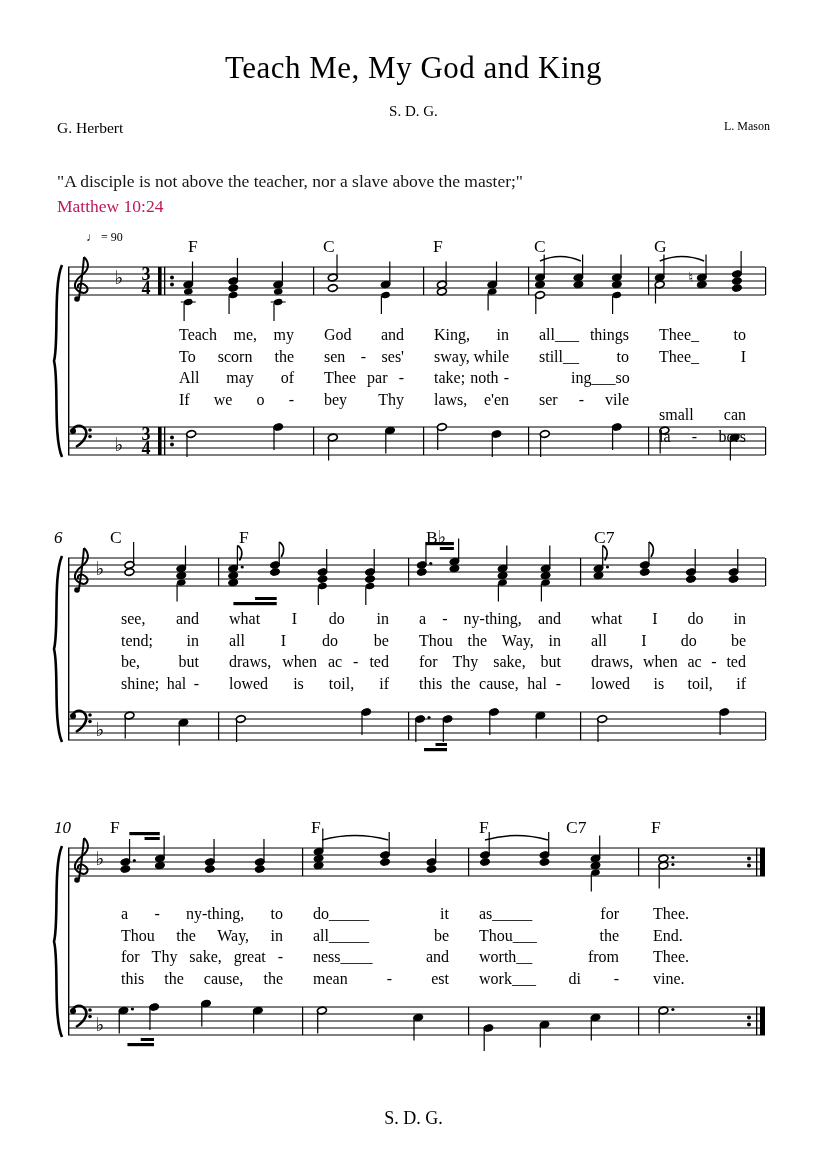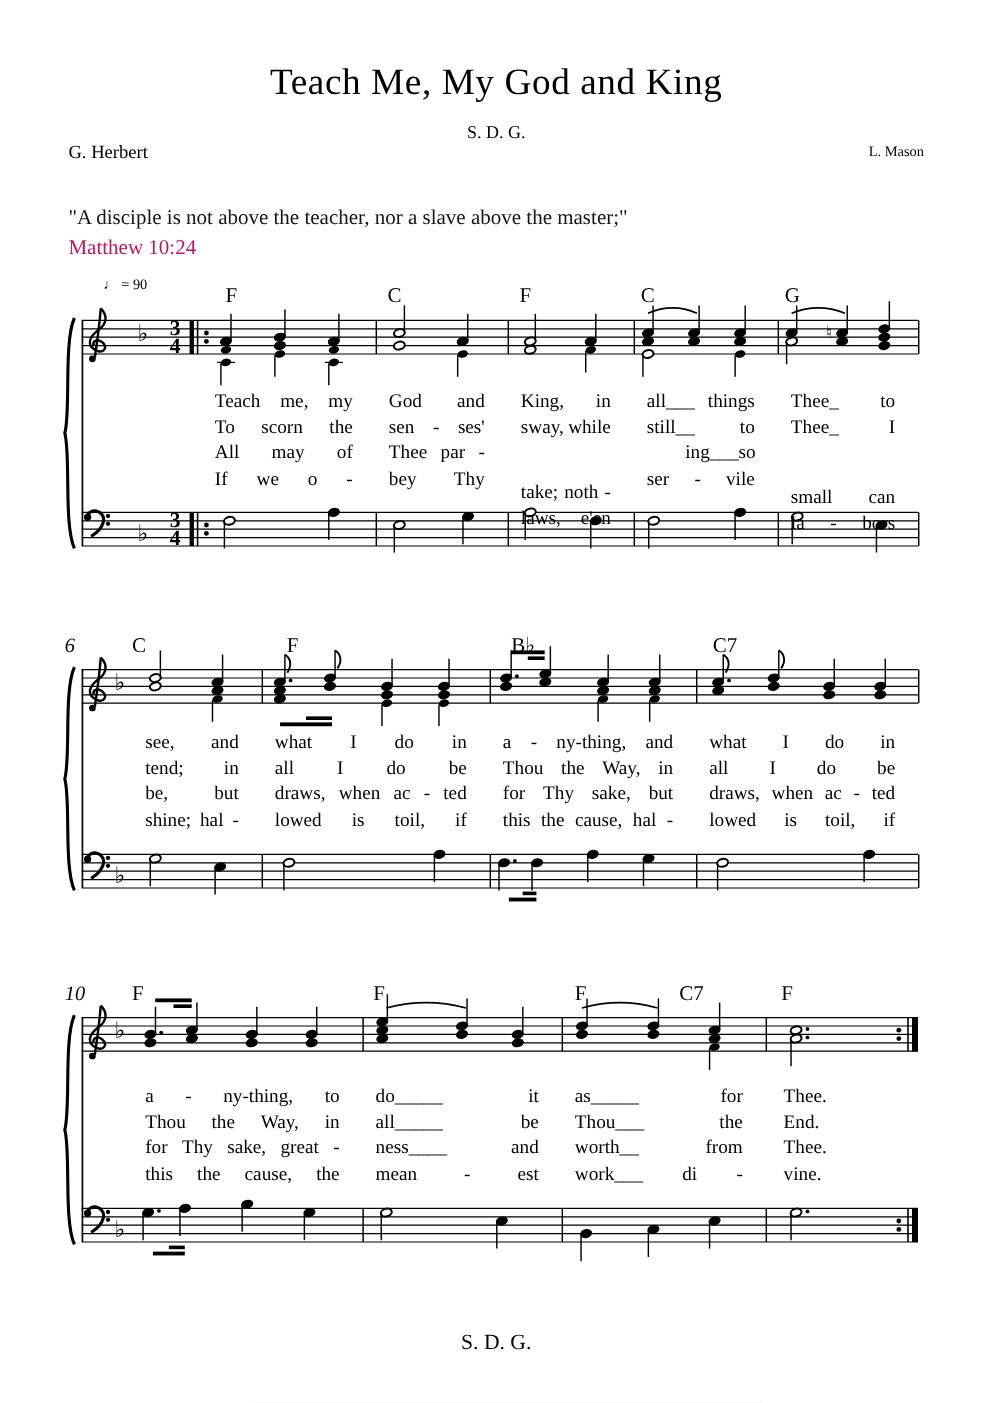--- a/index.html
+++ b/index.html
@@ -483,21 +483,21 @@
       <div class="abs chord" style="left: 433px; top: 236px;">F</div>
       <div class="abs lyrics-cell" style="left: 426px; top: 326px; width: 89px;">
         <div class="lyric-row" style="justify-content: space-between; padding: 0px 6px 0px 8px;">
           <span>King,</span>
           <span>in</span>
         </div>
         <div class="lyric-row" style="justify-content: space-between; padding: 0px 6px 0px 8px;">
           <span>sway,</span>
           <span>while</span>
         </div>
-        <div class="lyric-row" style="justify-content: space-between; padding: 0px 6px 0px 8px; margin-top: 33px;">
+        <div class="lyric-row" style="justify-content: space-between; padding: 0px 6px 0px 8px;">
           <span>take;</span>
           <span>noth</span>
           <span>-</span>
         </div>
         <div class="lyric-row" style="justify-content: space-between; padding: 0px 6px 0px 8px;">
           <span>laws,</span>
           <span>e'en</span>
         </div>
       </div>
       <div class="abs chord" style="left: 534px; top: 236px;">C</div>

